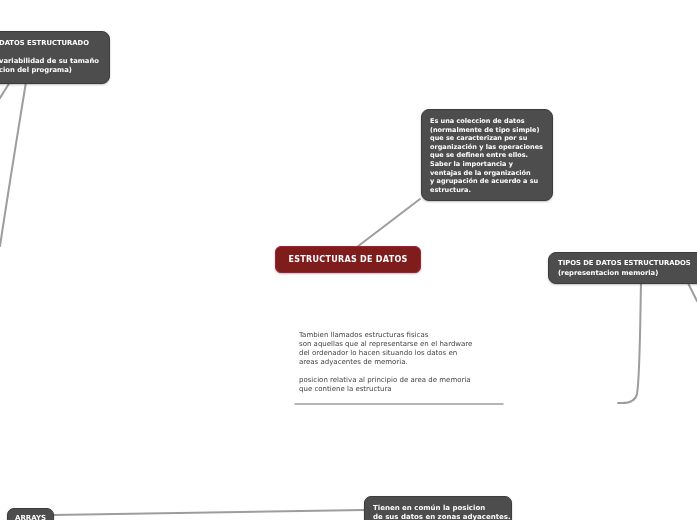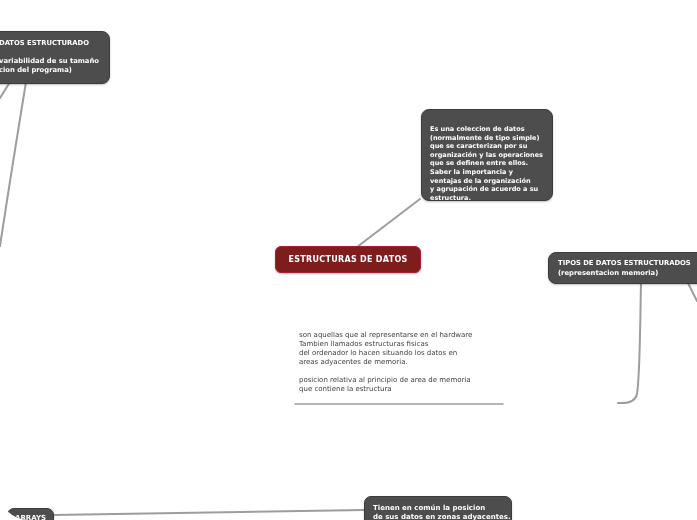--- a/index.html
+++ b/index.html
@@ -7,21 +7,20 @@
     padding: 0;
     background: #ffffff;
     font-family: "DejaVu Sans", "Liberation Sans", sans-serif;
   }
   #canvas {
     position: relative;
     width: 697px;
     height: 520px;
     background: #ffffff;
     overflow: hidden;
-    border-radius: 28px;
   }
   #connector-layer {
     position: absolute;
     left: 0; top: 0;
     width: 697px; height: 520px;
     z-index: 1;
   }
   .node {
     position: absolute;
     z-index: 2;
@@ -49,21 +48,21 @@
   .node-datos {
     left: -14px; top: 31px;
     width: 124px; height: 53px;
     padding: 7px 6px 0 12px;
     font-size: 6.8px;
   }
   .node-datos .tl { line-height: 9px; min-height: 9px; }
   .node-desc {
     left: 421px; top: 109px;
     width: 132px; height: 92px;
-    padding: 15px 0 0 8px;
+    padding: 7px 0 0 8px;
     font-size: 6.5px;
   }
   .node-desc .tl { line-height: 8.6px; min-height: 8.6px; }
   .node-root-pos {
     left: 275px; top: 246px;
     width: 146px; height: 27px;
   }
   .node-tipos {
     left: 548px; top: 252px;
     width: 200px; height: 32px;
@@ -145,22 +144,22 @@
   <div class="node node-root node-root-pos">
     <span>ESTRUCTURAS DE DATOS</span>
   </div>
 
   <div class="node node-tipos">
     <div class="tl">TIPOS DE DATOS ESTRUCTURADOS</div>
     <div class="tl">(representacion memoria)</div>
   </div>
 
   <div class="text-node">
+    <div class="tl">Tambien llamados estructuras fisicas</div>
     <div class="tl">son aquellas que al representarse en el hardware</div>
-    <div class="tl">Tambien llamados estructuras fisicas</div>
     <div class="tl">del ordenador lo hacen situando los datos en</div>
     <div class="tl">areas adyacentes de memoria.</div>
     <div class="tl"></div>
     <div class="tl">posicion relativa al principio de area de memoria</div>
     <div class="tl">que contiene la estructura</div>
   </div>
 
 
   <div class="node node-arrays">
     <span>ARRAYS</span>

